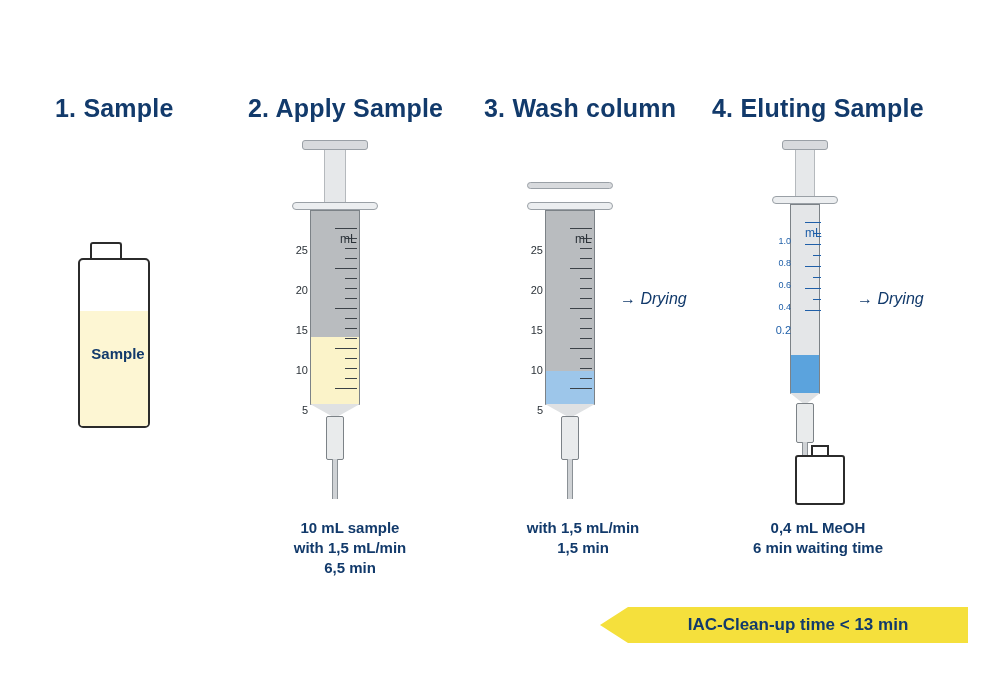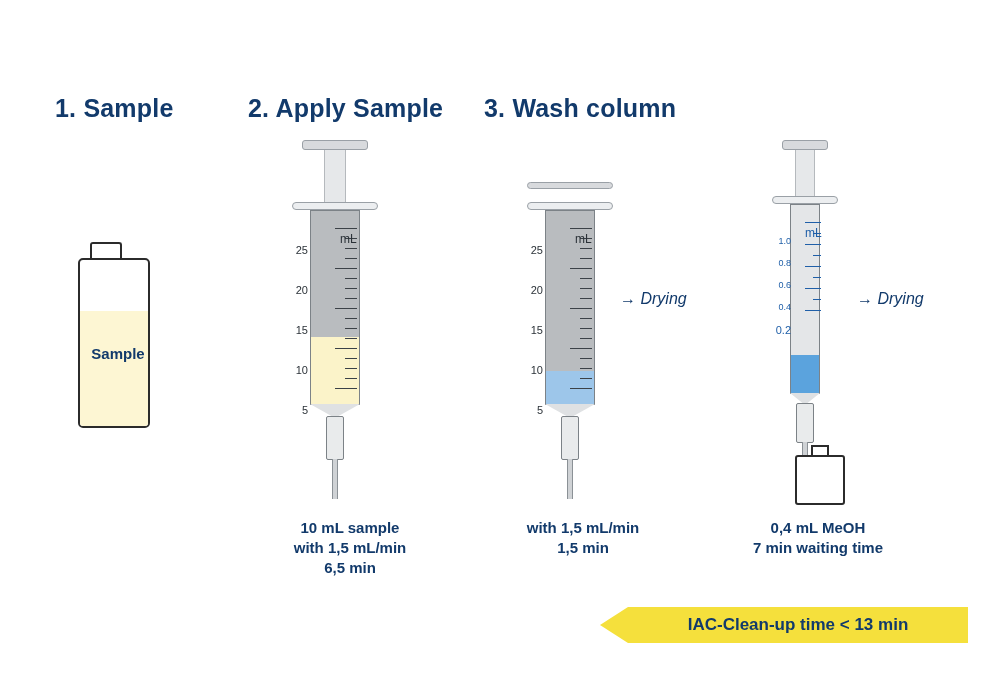--- a/index.html
+++ b/index.html
@@ -282,20 +282,21 @@
   }
 </style>
 </head>
 <body>
 
 <div class="stage">
 
   <div class="step-title" id="title-1">1. Sample</div>
   <div class="step-title" id="title-2">2. Apply Sample</div>
   <div class="step-title" id="title-3">3. Wash column</div>
+  <div class="step-title" id="title-4">4. Eluting Sample</div>
 
   <div id="bottle-wrap">
     <div class="bottle-neck"></div>
     <div class="bottle-body">
       <div class="bottle-fill"></div>
     </div>
     <div class="bottle-label">Sample</div>
   </div>
 
   <div class="syringe" id="syringe-2">
@@ -418,21 +419,21 @@
     <div>10 mL sample</div>
     <div>with 1,5 mL/min</div>
     <div>6,5 min</div>
   </div>
   <div class="caption" id="caption-3">
     <div>with 1,5 mL/min</div>
     <div>1,5 min</div>
   </div>
   <div class="caption" id="caption-4">
     <div>0,4 mL MeOH</div>
-    <div>7 min waiting time</div>
+    <div>6 min waiting time</div>
   </div>
 
   <div id="banner">
     <div class="banner-tail"></div>
     <div class="banner-bar"></div>
     <div class="banner-text">IAC-Clean-up time &lt; 13 min</div>
   </div>
 
 </div>
 

